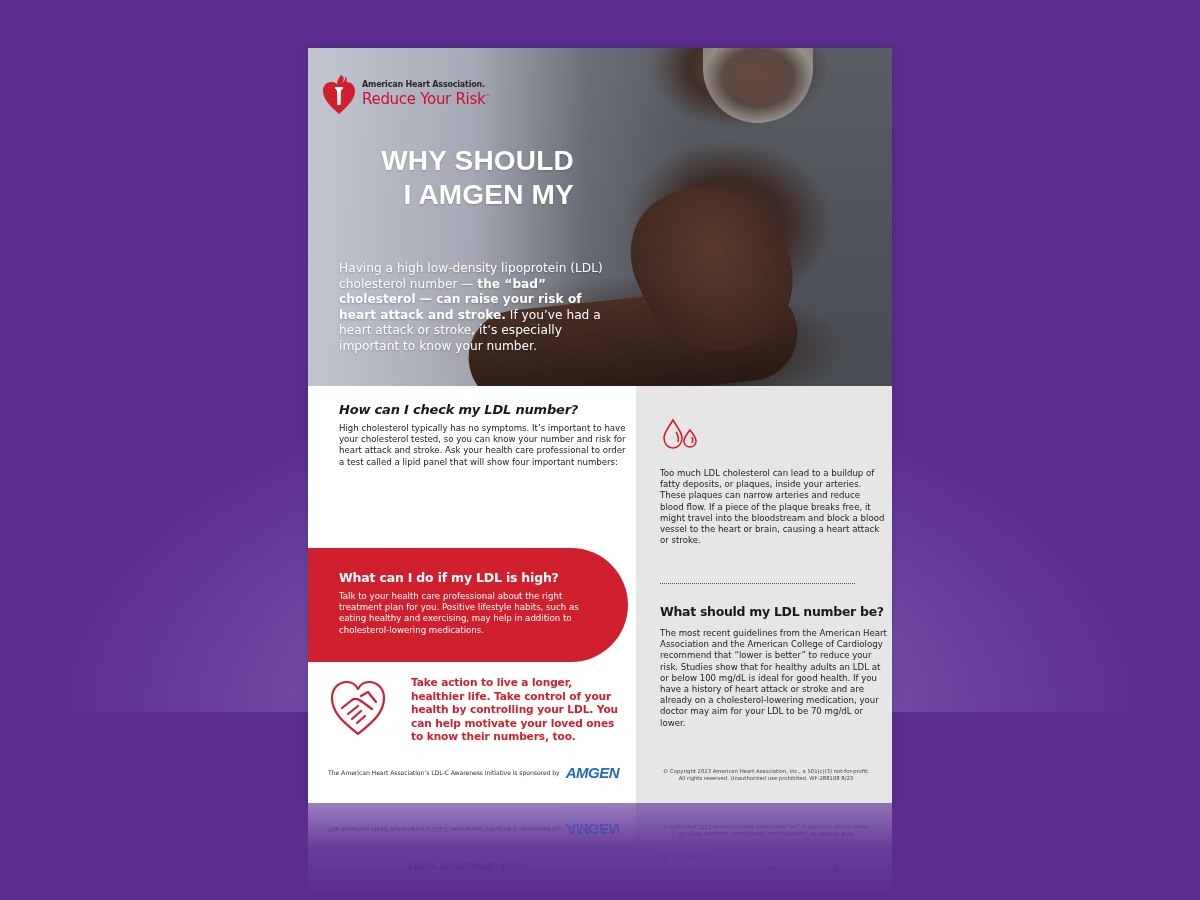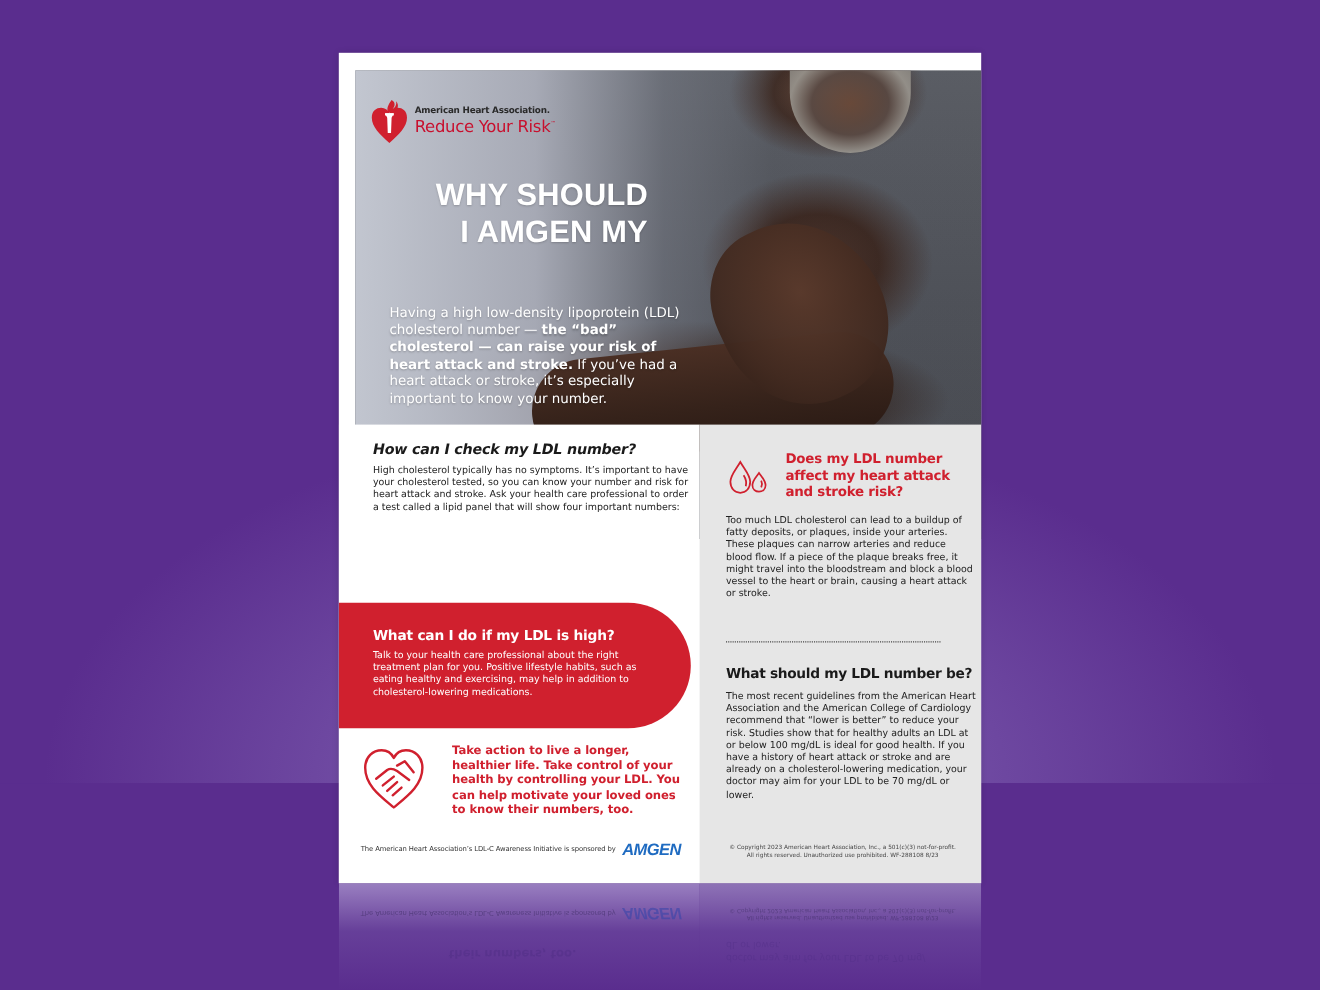--- a/index.html
+++ b/index.html
@@ -16,28 +16,27 @@
   }
   .bg-floor { position:absolute; left:0; top:712px; width:1200px; height:188px; background:#5a2d8e; }
 
   .page {
     position:absolute; left:308px; top:48px; width:584px; height:755px;
     background:#ffffff; overflow:hidden;
     box-shadow:0 0 6px rgba(0,0,0,0.15);
   }
   
   .hero {
-    position:absolute; left:0; top:16px; width:584px; height:426px;
+    position:absolute; left:0; top:0; width:584px; height:426px;
     background:
       linear-gradient(90deg, rgba(200,204,214,0.95) 0%, rgba(175,178,190,0.9) 28%, rgba(120,124,135,0.55) 48%, rgba(80,82,90,0.1) 65%),
       radial-gradient(ellipse 90px 60px at 430px 20px, #6b4b3b 0%, #3e2a22 55%, rgba(62,42,34,0) 100%),
       radial-gradient(ellipse 140px 110px at 420px 175px, #4a3026 0%, #3a251d 40%, rgba(58,37,29,0) 75%),
       radial-gradient(ellipse 300px 90px at 300px 300px, #3a251d 0%, #2f1e17 45%, rgba(47,30,23,0) 80%),
       linear-gradient(180deg, #5b5e65 0%, #4e5158 50%, #45484e 100%);
-    margin-left: 15px;
   }
   .hero-face-beard {
     position:absolute; left:395px; top:0; width:110px; height:75px;
     border-radius:0 0 55px 55px;
     background: radial-gradient(ellipse at 50% 40%, #6a4a3a 0%, #5a4a44 45%, #9a968f 70%, #7c7873 100%);
     opacity:0.9;
   }
   .hero-hand {
     position:absolute; left:330px; top:135px; width:150px; height:170px;
     border-radius:40% 55% 45% 50%;
@@ -190,21 +189,20 @@
     </div>
   </div>
 
   <div class="right-col">
     <svg class="drops-icon" viewBox="0 0 36 32" fill="none" stroke="#d0202e" stroke-width="1.6">
       <path d="M11 2 C 7 9, 2 14, 2 20 C 2 26, 6 30, 11 30 C 16 30, 20 26, 20 20 C 20 14, 15 9, 11 2 Z"></path>
       <path d="M14 14 C 16 17, 17 20, 16 24"></path>
       <path d="M28 12 C 25 16, 22 19, 22 23 C 22 27, 25 29, 28 29 C 31 29, 34 27, 34 23 C 34 19, 31 16, 28 12 Z"></path>
       <path d="M30 19 C 31 21, 31 23, 30 25"></path>
     </svg>
-    <div class="q-red">Does my LDL number affect my heart attack and stroke risk?</div>
     <div class="r-body1">Too much LDL cholesterol can lead to a buildup of fatty deposits, or plaques, inside your arteries. These plaques can narrow arteries and reduce blood flow. If a piece of the plaque breaks free, it might travel into the bloodstream and block a blood vessel to the heart or brain, causing a heart attack or stroke.</div>
     <div class="divider"></div>
     <div class="r-h2">What should my LDL number be?</div>
     <div class="r-body2">The most recent guidelines from the American Heart Association and the American College of Cardiology recommend that “lower is better” to reduce your risk. Studies show that for healthy adults an LDL at or below 100 mg/dL is ideal for good health. If you have a history of heart attack or stroke and are already on a cholesterol-lowering medication, your doctor may aim for your LDL to be 70 mg/dL or lower.</div>
     <div class="copyright">
       <div>© Copyright 2023 American Heart Association, Inc., a 501(c)(3) not-for-profit.</div>
       <div>All rights reserved. Unauthorized use prohibited. WF-288108 8/23</div>
     </div>
   </div>
 </div>

